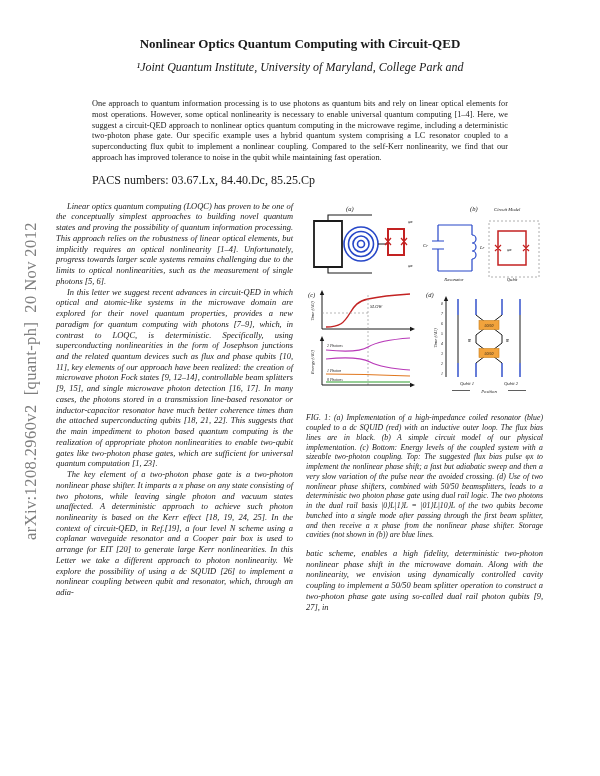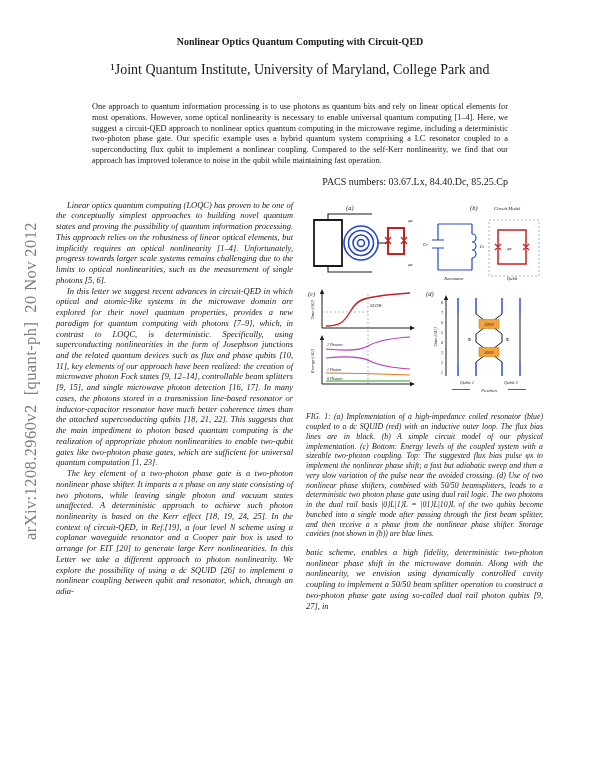--- a/index.html
+++ b/index.html
@@ -9,28 +9,28 @@
     background:#ffffff; overflow:hidden;
     font-family:"Liberation Serif", serif; color:#1a1a1a;
   }
   .arxiv-strip {
     position:absolute; top:370px; left:-168px; width:400px; height:22px;
     transform:rotate(-90deg);
     text-align:center; font-size:16.5px; color:#7e7e7e;
     letter-spacing:0.4px; white-space:pre;
   }
   .header { padding-top:36px; text-align:center; }
-  .title { font-size:10px; font-weight:bold; }
+  .title { font-size:13px; font-weight:bold; }
   .authors { font-size:9.5px; margin-top:9px; }
-  .affil { font-size:14px; margin-top:15px; }
+  .affil { font-size:12px; font-style:italic; margin-top:8px; }
   .abstract {
     width:416px; margin:24px auto 0; font-size:8.3px; line-height:1.3;
     text-align:justify;
   }
-  .pacs { width:416px; margin:9px auto 0; font-size:10px; text-align:right; }
+  .pacs { width:416px; margin:9px auto 0; font-size:12px; text-align:left; }
   .columns { display:flex; gap:13px; padding:13px 55px 0 56px; }
   .col { width:237px; font-size:8.45px; line-height:1.27; text-align:justify;font-style:italic; }
   .col p { margin:0; text-indent:11px; }
   .figure-block { width:237px; }
   .fig-caption { font-size:7.8px; line-height:1.25; text-align:justify; margin-top:16px; }
   .cont { margin-top:8px; }
   .cont p { text-indent:0; }
   svg text { font-family:"Liberation Serif", serif; fill:#1a1a1a; }
   .f6 { font-size:6.5px; }
   .f5 { font-size:5.2px; }

